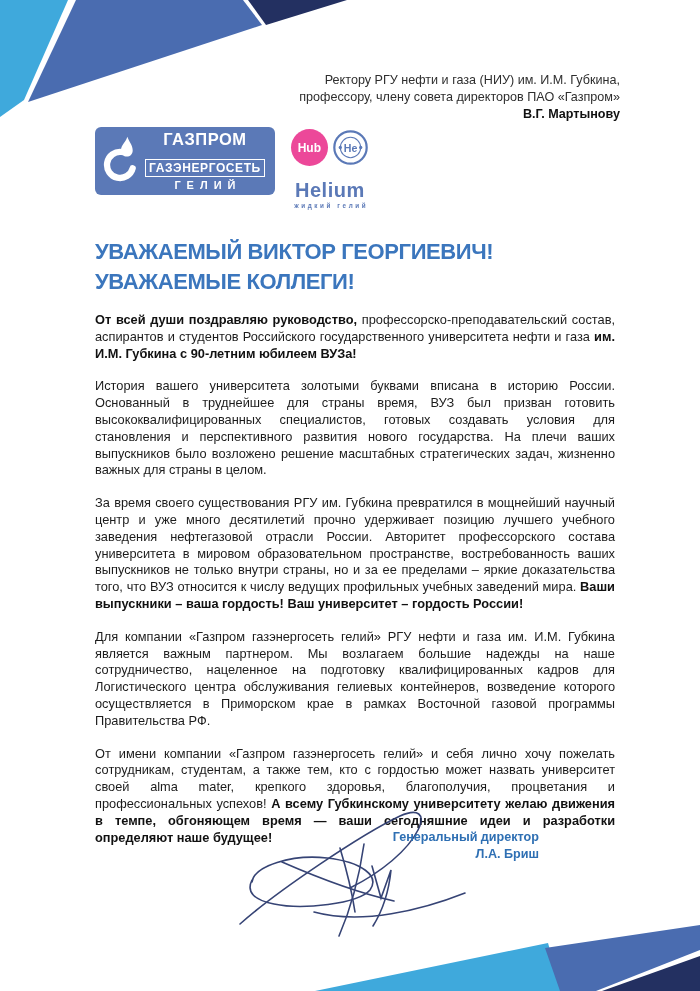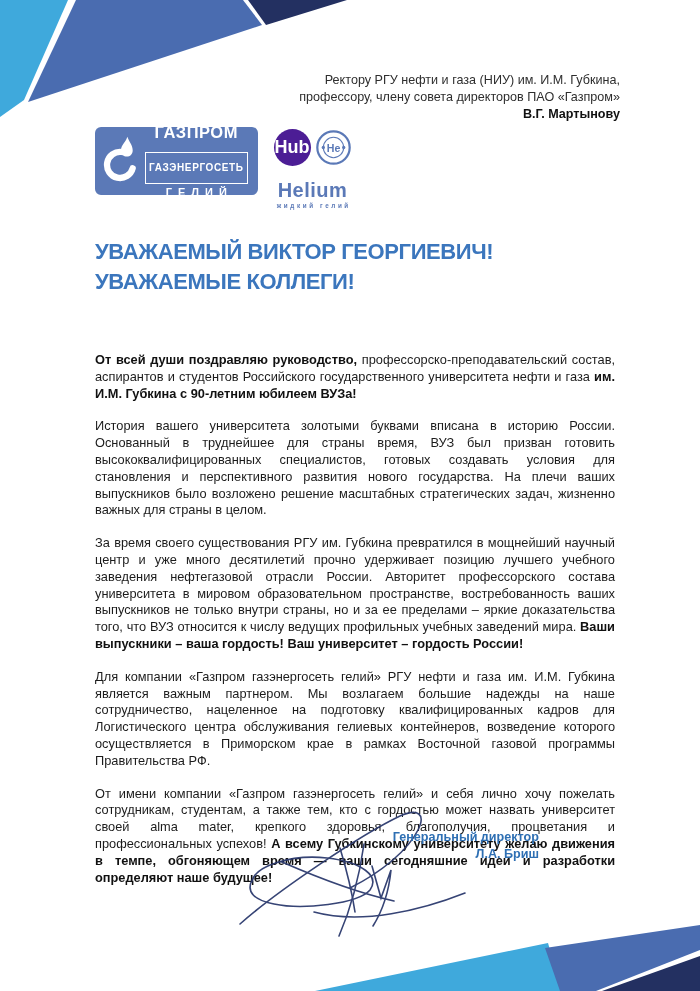--- a/index.html
+++ b/index.html
@@ -46,34 +46,34 @@
     align-items: center;
     gap: 6px;
     height: 68px;
   }
   .gazprom-text { display: flex; flex-direction: column; align-items: center; }
   .gazprom-brand {
     color: #fff; font-weight: bold; font-size: 16.5px; letter-spacing: 0.5px; line-height: 1;
   }
   .gazprom-division {
     margin-top: 12px; border: 1px solid #fff; color: #fff;
-    font-size: 10px; font-weight: bold; letter-spacing: 0.6px;
-    padding: 9px 3px; line-height: 1.2;
+    font-size: 12px; font-weight: bold; letter-spacing: 0.6px;
+    padding: 1px 3px; line-height: 1.2;
   }
   .gazprom-product {
     margin-top: 3px; color: #fff; font-size: 11px; font-weight: bold;
     letter-spacing: 6px; margin-right: -6px; line-height: 1;
   }
   .helium-logo { display: flex; flex-direction: column; align-items: center; padding-top: 2px; }
   .helium-circles { display: flex; align-items: center; gap: 4px; }
   .hub-circle {
     width: 37px; height: 37px; border-radius: 50%;
-    background: #4c1d95; color: #fff;
+    background: #ec4899; color: #fff;
     display: flex; align-items: center; justify-content: center;
-    font-size: 18px; font-weight: bold;
+    font-size: 12px; font-weight: bold;
   }
   .helium-word {
     color: #5b79b7; font-weight: bold; font-size: 20px; line-height: 1; margin-top: 14px;
     letter-spacing: 0.5px;
   }
   .helium-tagline {
     color: #5b79b7; font-size: 6.3px; font-weight: bold;
     letter-spacing: 2.6px; margin-right: -2.6px; margin-top: 2px; text-transform: lowercase;
   }
 
@@ -91,21 +91,20 @@
 
   .letter-body {
     position: absolute;
     left: 95px;
     top: 312px;
     width: 520px;
     font-size: 12.8px;
     line-height: 16.8px;
     color: #1c1c1c;
     text-align: justify;
-    margin-top: 40px;
   }
   .letter-body p { margin-bottom: 16px; }
   .letter-body .b { font-weight: bold; color: #111; }
 
   .signature-area { position: absolute; left: 0; top: 0; width: 619px; height: 991px; pointer-events: none; }
   .signature-scribble { position: absolute; left: 222px; top: 806px; }
   .signature-block {
     position: absolute;
     top: 829px;
     right: 80px;

